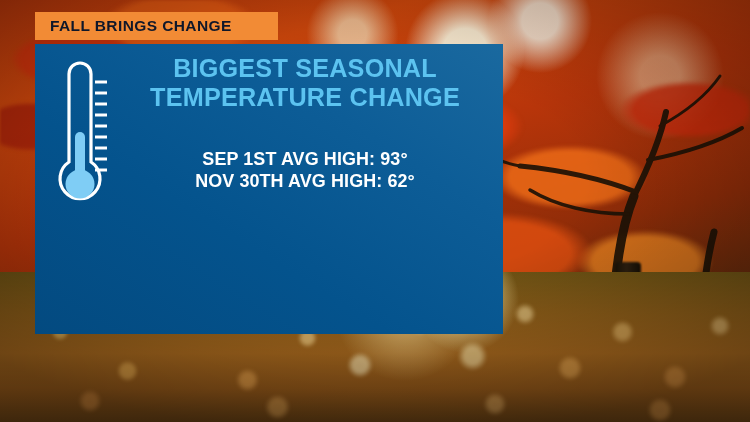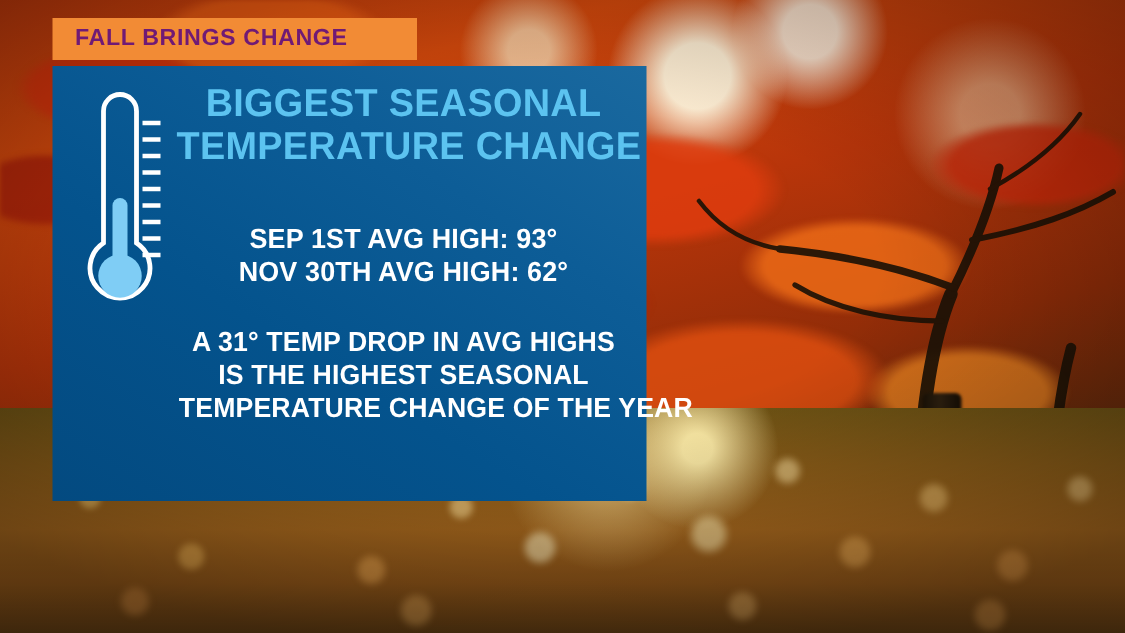--- a/index.html
+++ b/index.html
@@ -102,34 +102,34 @@
     top: 12px;
     width: 243px;
     height: 28px;
     background: #f28b35;
     display: flex;
     align-items: center;
     box-sizing: border-box;
     padding-left: 15px;
   }
   .banner-text {
-    color: #701a75;
+    color: #0f172a;
     font-size: 15.5px;
     font-weight: bold;
     letter-spacing: 0.4px;
     white-space: nowrap;
     font-family: "Liberation Sans", sans-serif;
   }
 
   
   .panel {
     position: absolute;
     left: 35px;
     top: 44px;
-    width: 396px;
+    width: 468px;
     height: 290px;
     background: linear-gradient(32deg, #034a80 0%, #04538d 38%, #0d5d97 70%, #1a699f 100%);
   }
 
   
   .thermo {
     position: absolute;
     left: 14px;
     top: 8px;
   }
@@ -236,21 +236,16 @@
 
     <div class="panel-body">
       <div class="title-line">BIGGEST SEASONAL</div>
       <div class="title-line">TEMPERATURE CHANGE</div>
 
       <div class="stats">
         <div class="stat-line">SEP 1ST AVG HIGH: 93°</div>
         <div class="stat-line">NOV 30TH AVG HIGH: 62°</div>
       </div>
 
-      <div class="summary">
-        <div class="summary-line">A 31° TEMP DROP IN AVG HIGHS</div>
-        <div class="summary-line">IS THE HIGHEST SEASONAL</div>
-        <div class="summary-line">TEMPERATURE CHANGE OF THE YEAR</div>
-      </div>
     </div>
   </div>
 
 </div>
 
 </body></html>

